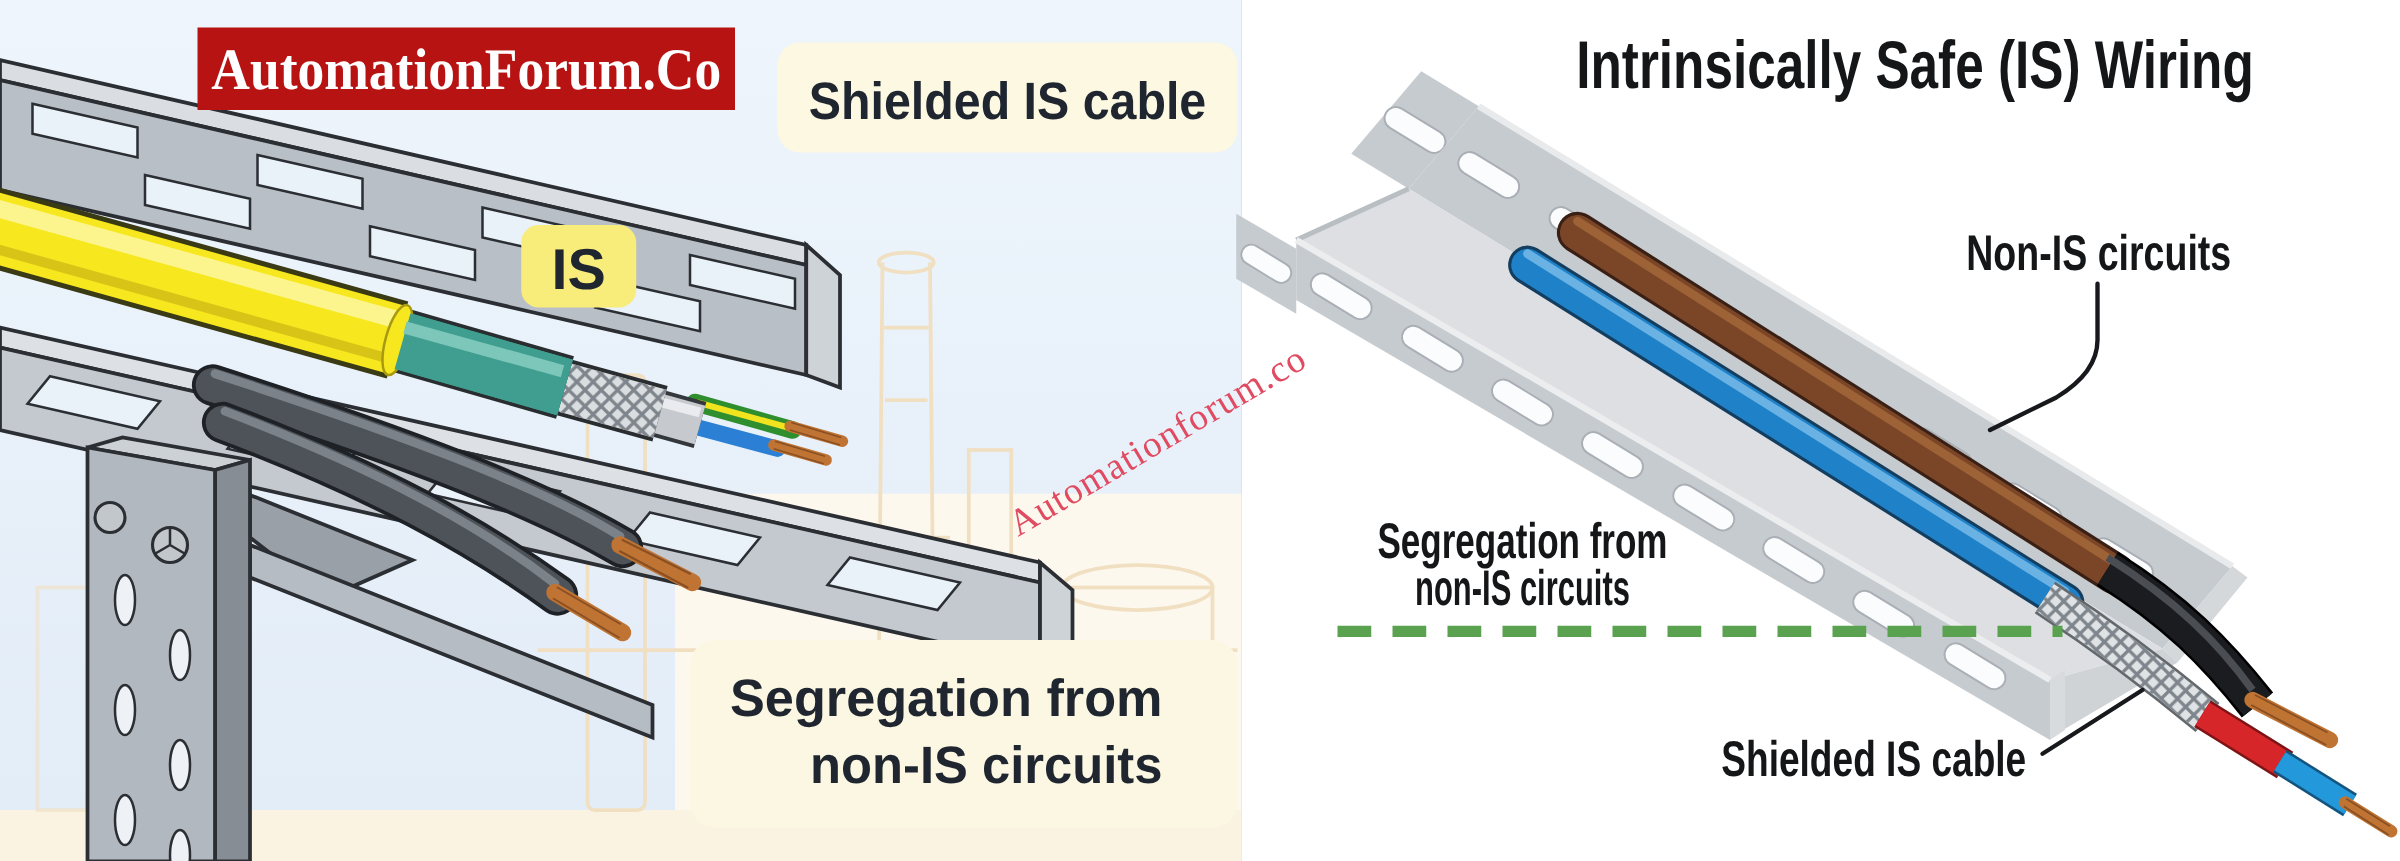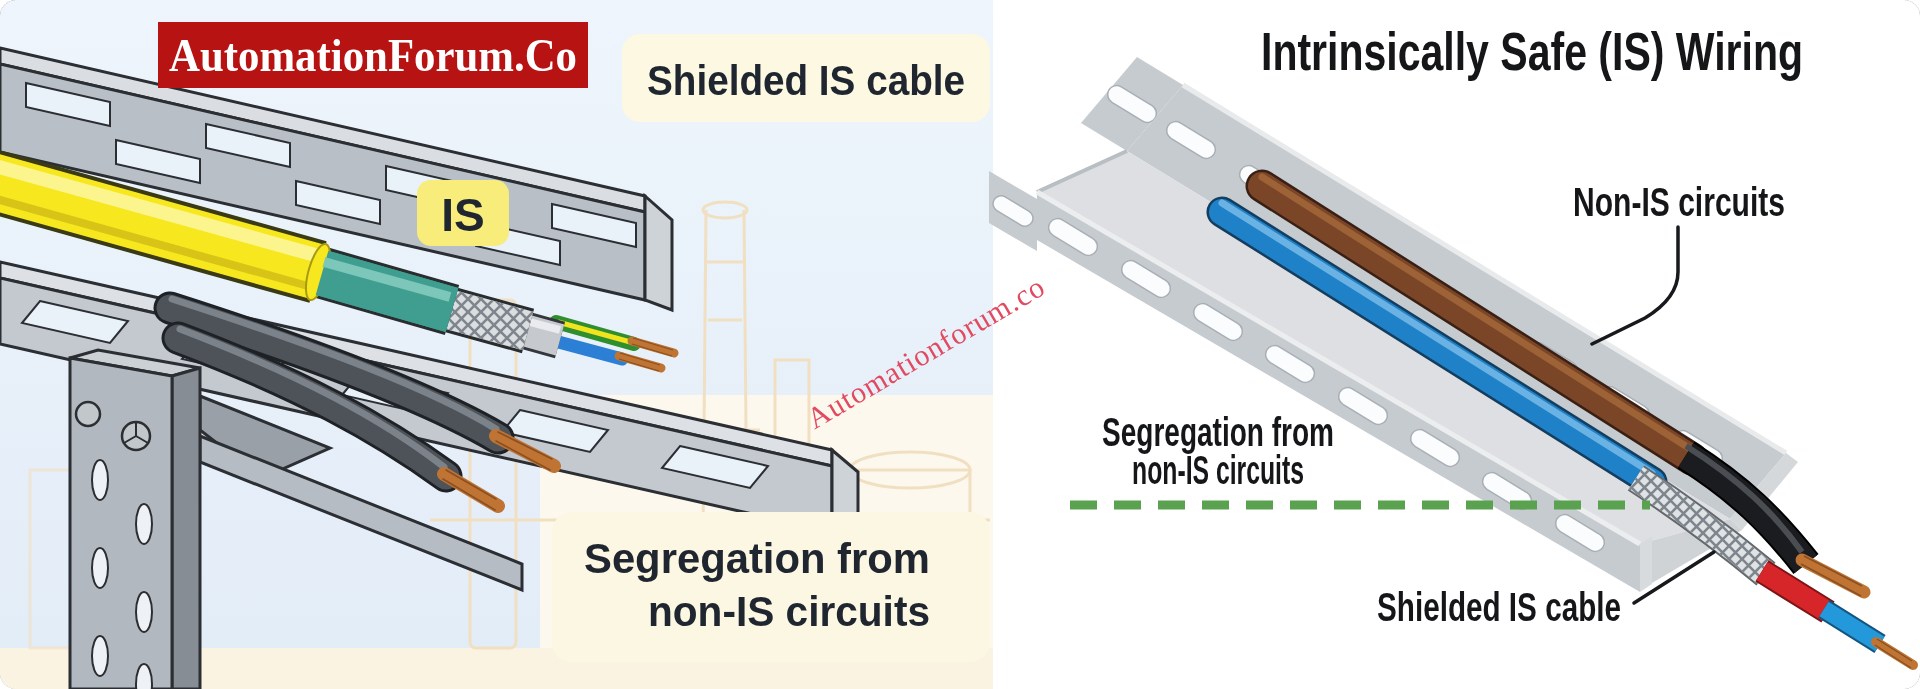--- a/index.html
+++ b/index.html
@@ -1,16 +1,16 @@
 <!DOCTYPE html>
 <html><head>
 <meta charset="utf-8">
 <style>
   html,body{margin:0;padding:0;background:#fff;}
-  .stage{position:relative;width:1920px;height:689px;overflow:hidden;background:#737373;border-radius:16px;}
+  .stage{position:relative;width:1920px;height:689px;overflow:hidden;background:#737373;}
   svg{display:block;}
   text{font-family:"Liberation Sans", sans-serif;}
   .serif{font-family:"Liberation Serif", serif;}
   .lblL{font-weight:700;font-size:42px;fill:#1f2630;}
   .lblR{font-weight:700;font-size:40px;fill:#141618;}
   .titleR{font-weight:700;font-size:54px;fill:#141618;}
   .brandT{font-weight:700;font-size:47px;fill:#ffffff;}
   .wmark{font-size:30px;fill:#e14b61;letter-spacing:1px;}
   .outl{stroke:#2b2e33;stroke-width:3;}
 </style>

